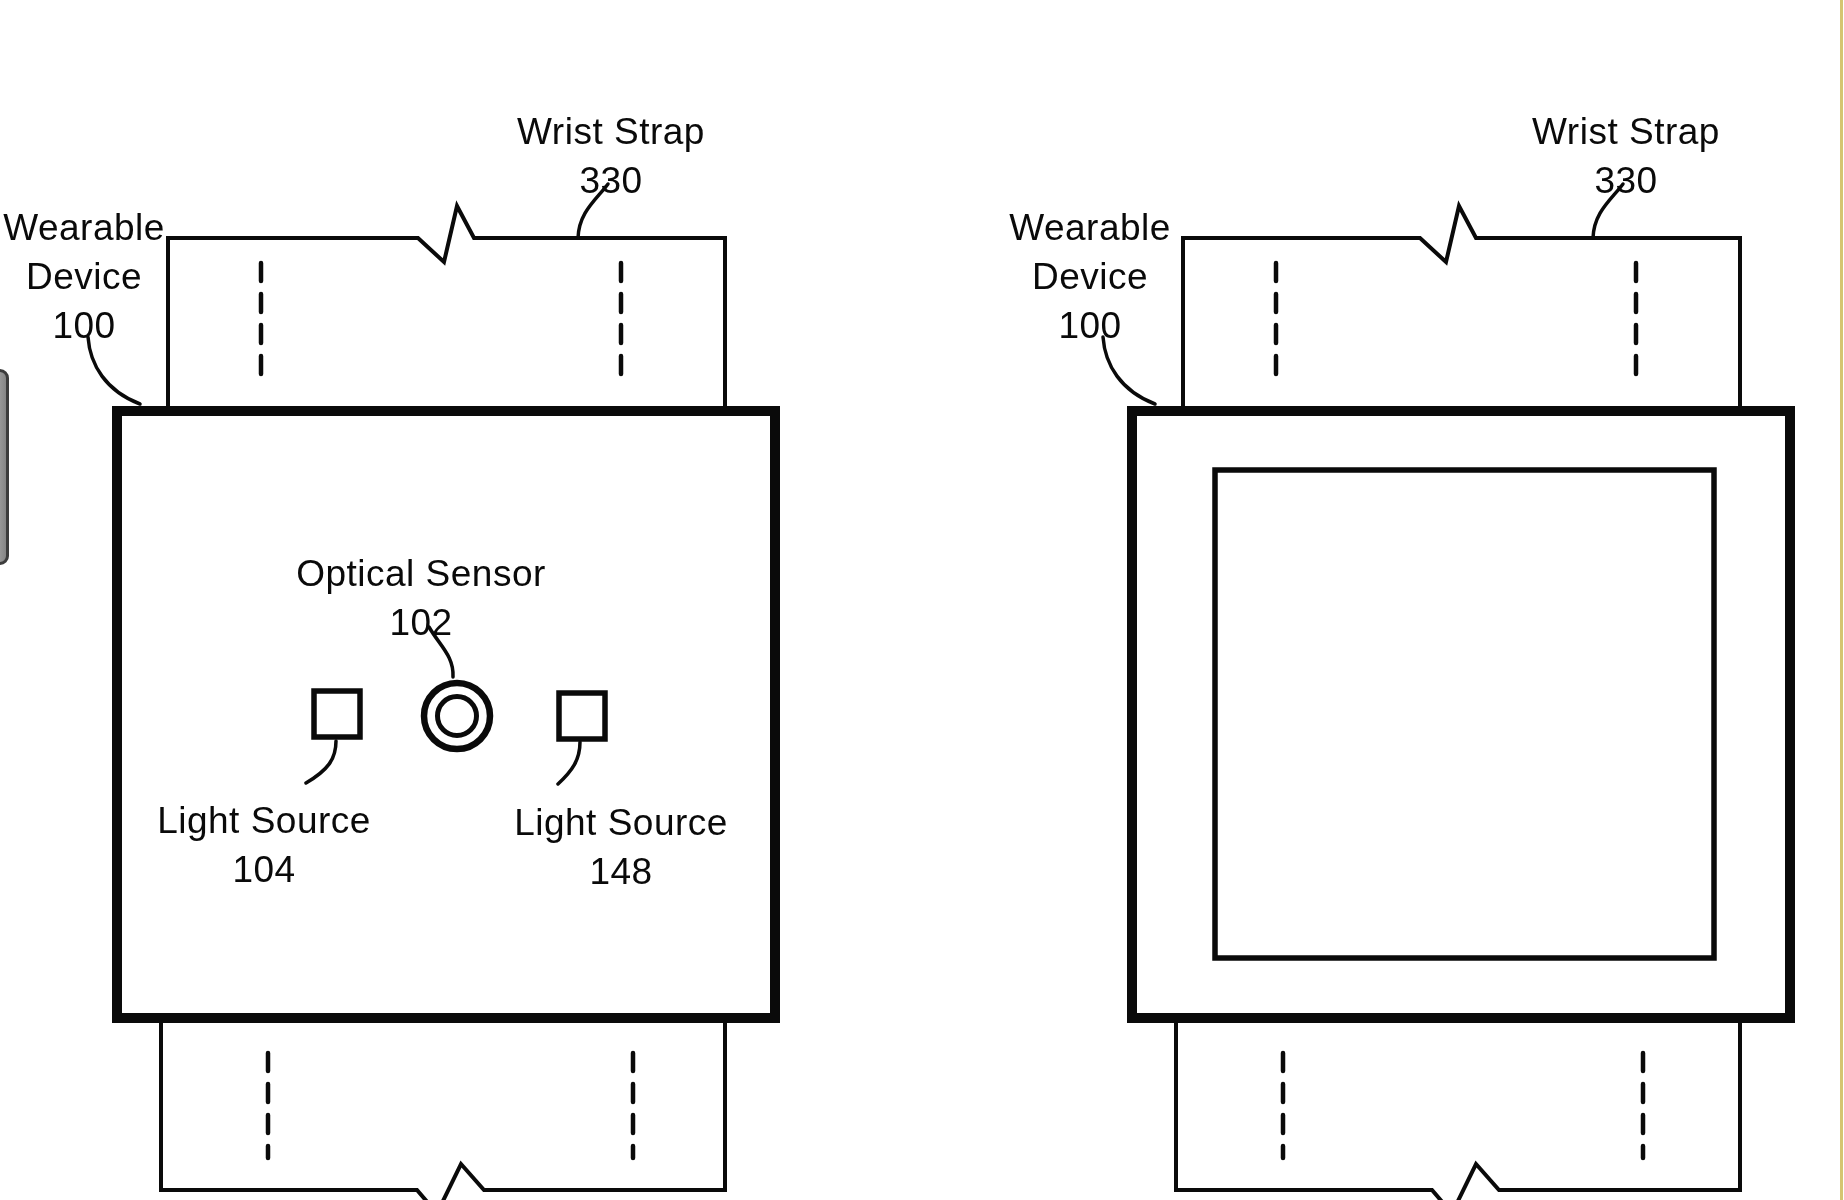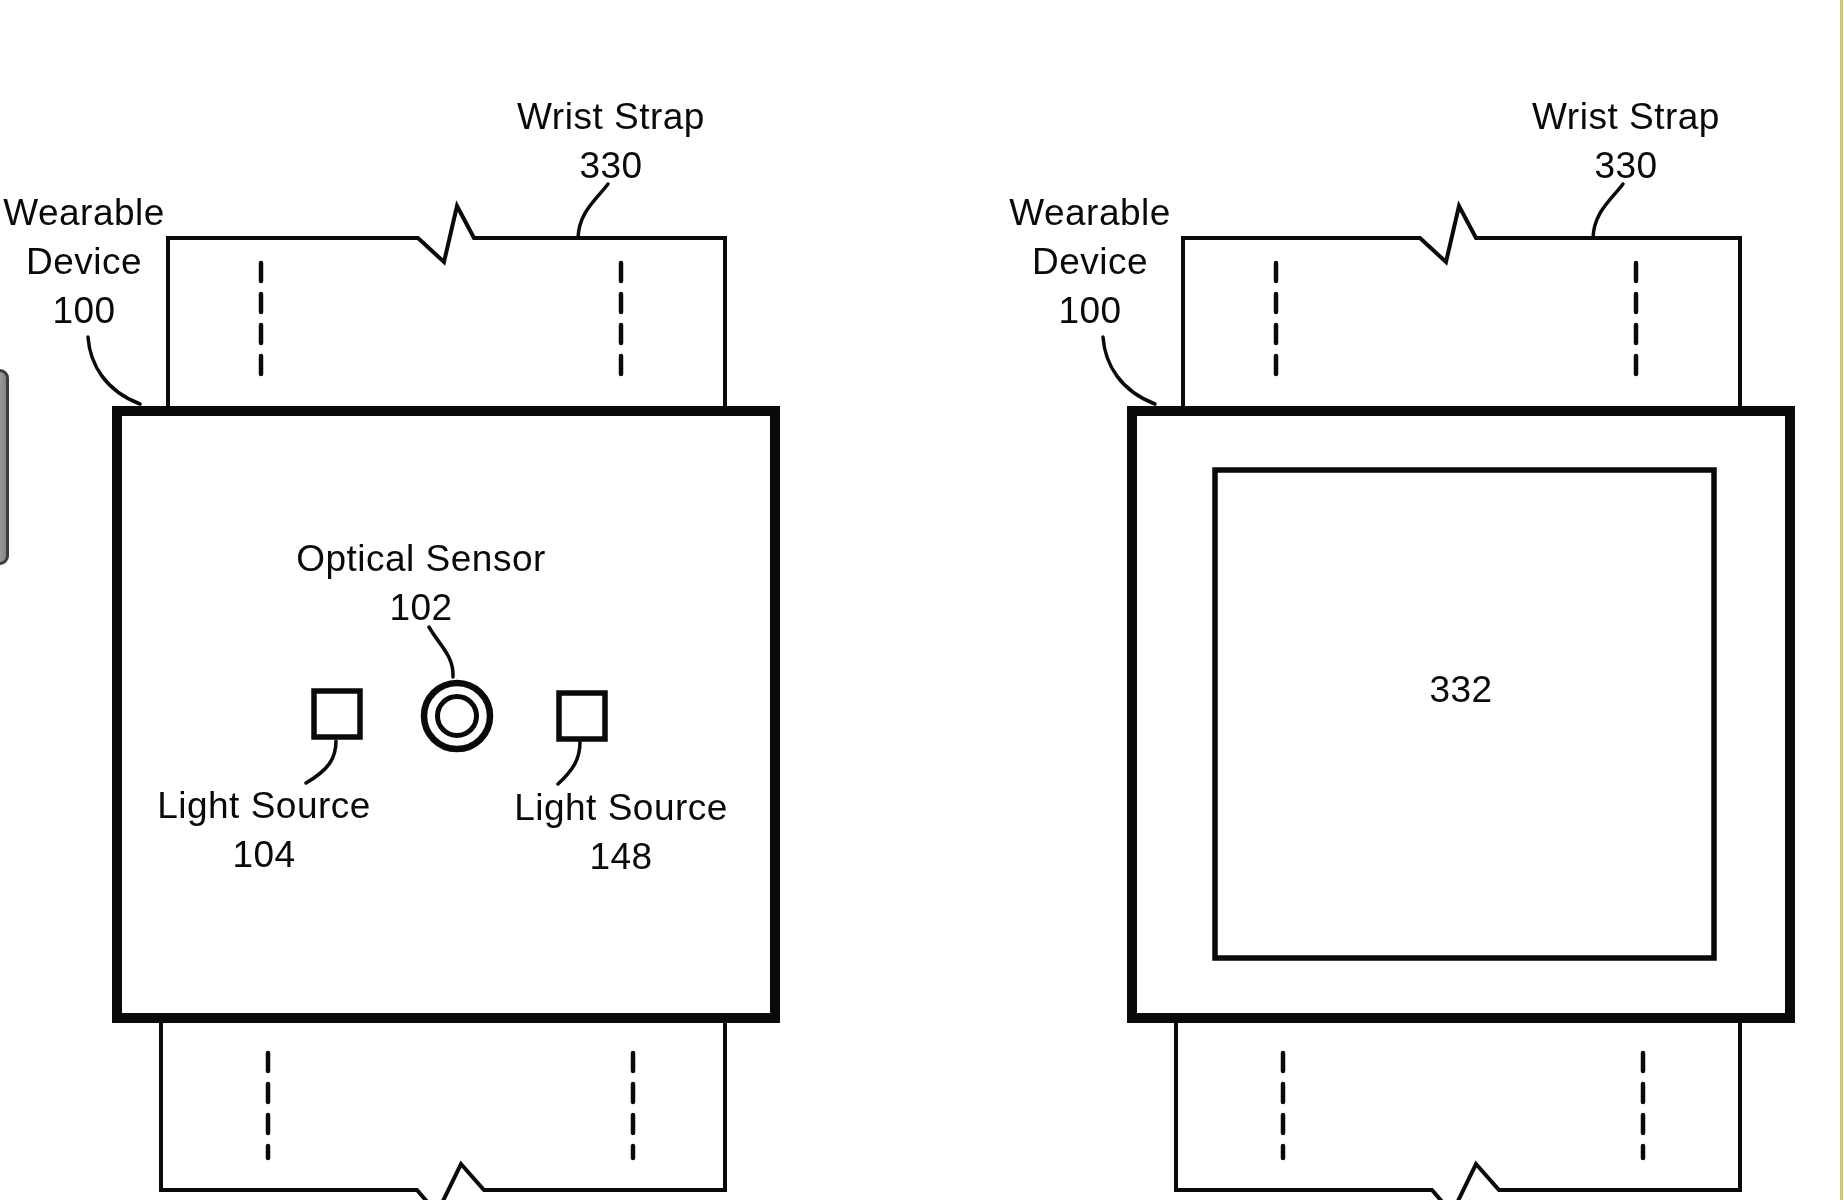--- a/index.html
+++ b/index.html
@@ -24,20 +24,21 @@
   }
   .lbl {
     position: absolute;
     color: #0a0a0a;
     font-size: 37px;
     line-height: 49px;
     text-align: center;
     font-weight: 400;
     letter-spacing: 0.5px;
     white-space: nowrap;
+    margin-top: 15px;
   }
   .lbl div { white-space: nowrap; }
   #side-handle {
     position: absolute;
     left: -11px;
     top: 369px;
     width: 20px;
     height: 196px;
     background: linear-gradient(90deg, #7c7c7c, #989898 55%, #858585);
     border: 3px solid #3c3c3c;
@@ -133,19 +134,18 @@
     <div>Device</div>
     <div>100</div>
   </div>
 
   <div class="lbl" style="left:1506px; top:92px; width:240px;">
     <div>Wrist Strap</div>
     <div>330</div>
   </div>
 
   <div class="lbl" style="left:1341px; top:665px; width:240px;">
-    <div>332</div>
   </div>
 
   <div id="side-handle"></div>
   <div id="edge-line" style="background: rgb(213, 197, 114);"></div>
 
 </div>
 
 </body></html>

